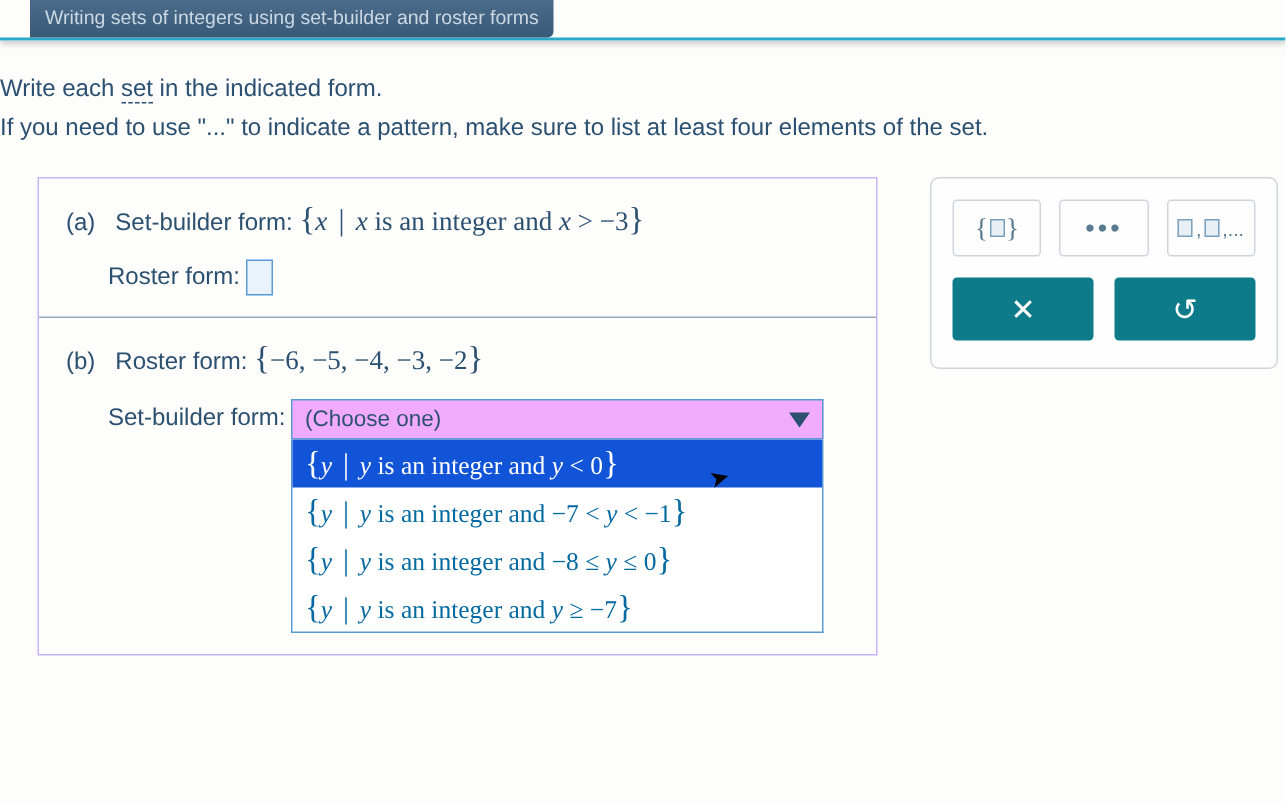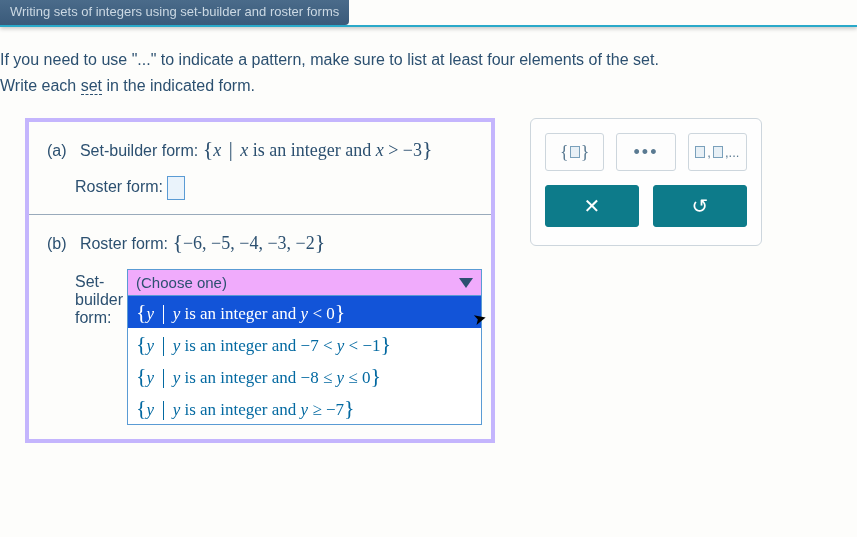--- a/index.html
+++ b/index.html
@@ -11,42 +11,43 @@
       color: #2c5070;
       position: relative;
     }
     .header-bar {
       background: linear-gradient(180deg, #4a6b8a 0%, #3a5a7a 100%);
       color: #cbd8e3;
       padding: 4px 10px 6px 10px;
       font-size: 13px;
       border-radius: 0 0 4px 0;
       display: inline-block;
+      margin-left: 20px;
     }
     .header-shadow {
       border-bottom: 2px solid #2aa9c9;
       box-shadow: 0 2px 4px rgba(0,0,0,0.2);
       margin-bottom: 20px;
     }
     .instructions {
       padding: 0 5px 20px 0;
       font-size: 16px;
       line-height: 1.6;
     }
     .instructions .set-word {
       border-bottom: 1px dashed #2c5070;
     }
     .content-area {
       display: flex;
       gap: 35px;
       padding: 0 5px 0 25px;
     }
     .question-box {
-      border: 4px solid #c4b5fd;
-      width: 470px;
+      border: 1px solid #c4b5fd;
+      width: 560px;
     }
     .part {
       padding: 14px 18px;
       border-bottom: 1px solid #9ab;
     }
     .part:last-child { border-bottom: none; }
     .part-label { display: inline; }
     .math-expr {
       font-family: 'Times New Roman', serif;
       font-size: 18px;
@@ -175,24 +176,24 @@
     }
   </style>
 </head>
 <body>
 
 <div class="header-shadow">
   <div class="header-bar">Writing sets of integers using set-builder and roster forms</div>
 </div>
 
 <div class="instructions">
-  <div>If you need to use "..." to indicate a pattern, make sure to list at least four elements of the set.</div>
   <div>
     <span>Write each </span><span class="set-word">set</span><span> in the indicated form.</span>
   </div>
+  <div>If you need to use "..." to indicate a pattern, make sure to list at least four elements of the set.</div>
 </div>
 
 <div class="content-area">
   <div class="question-box">
 
     <div class="part">
       <span class="part-label">(a)</span>
       &nbsp;
       <span>Set-builder form:</span>
       <span class="math-expr">

